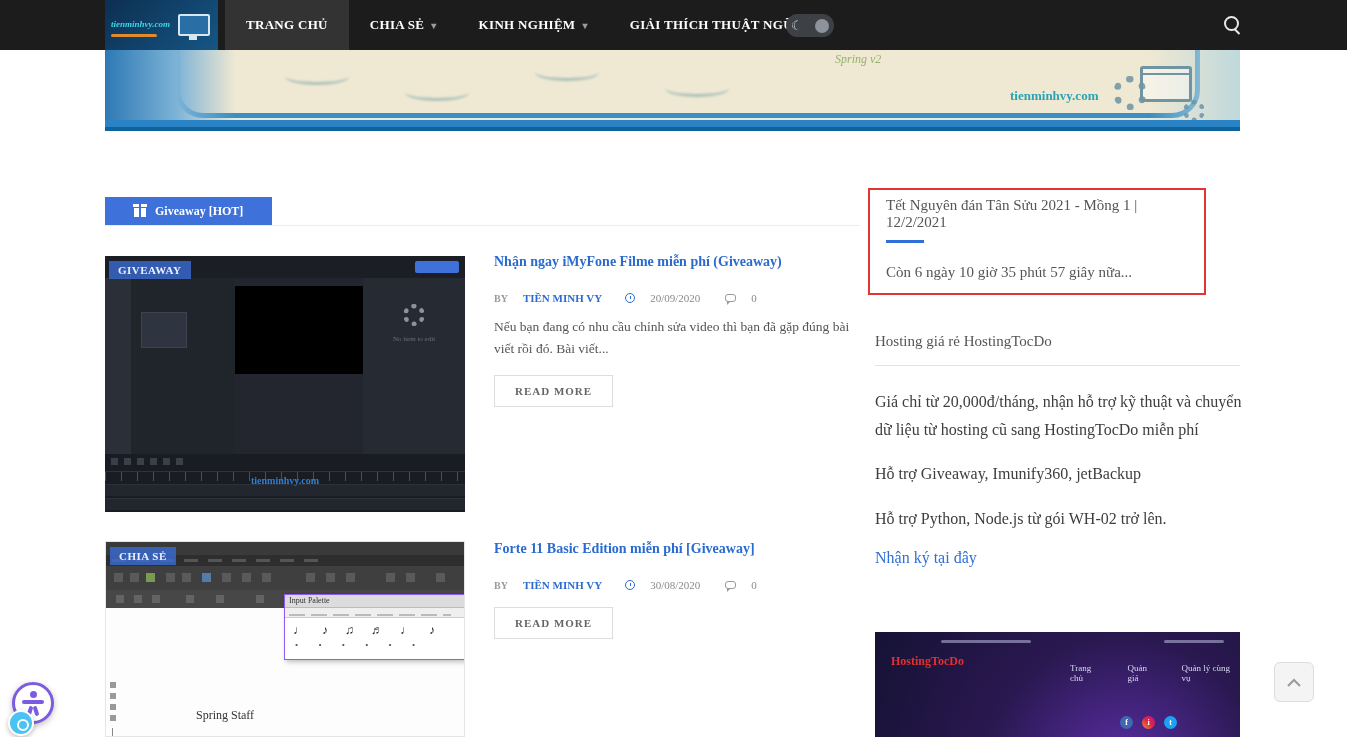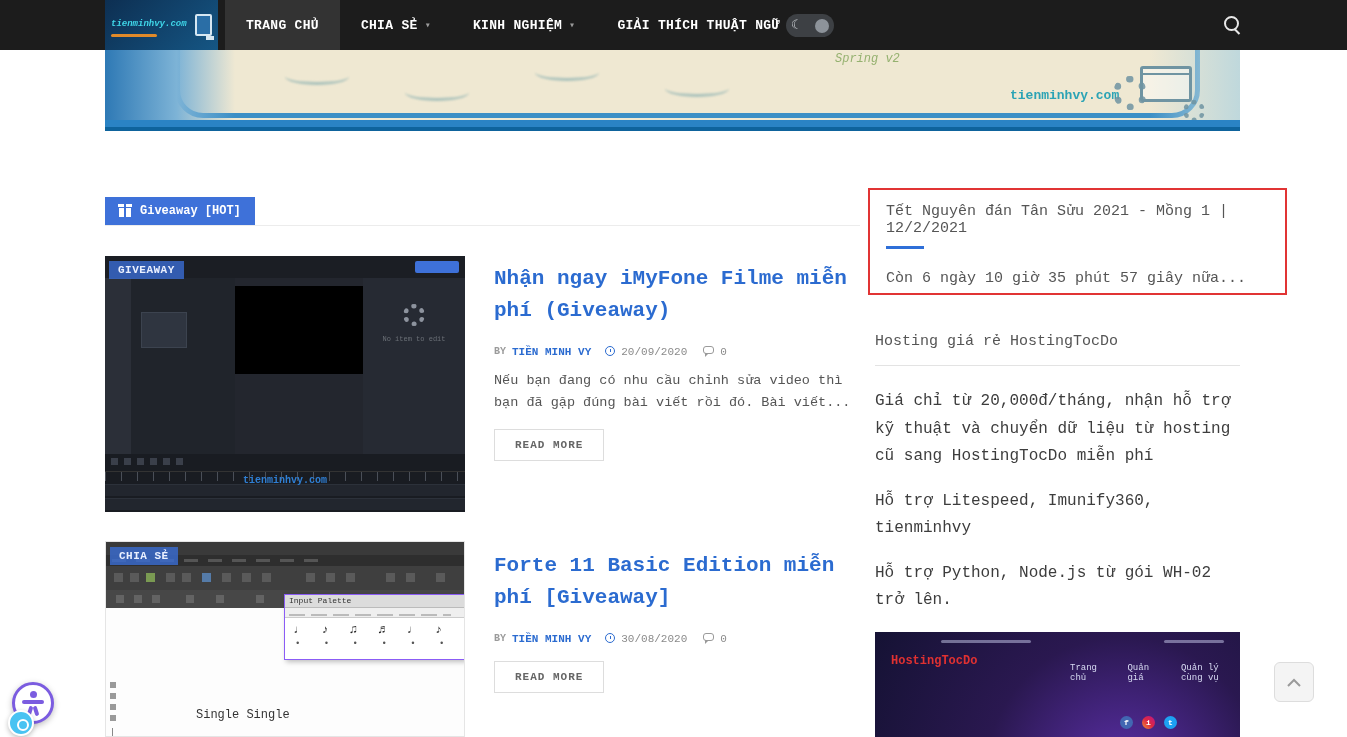--- a/index.html
+++ b/index.html
@@ -1,17 +1,17 @@
 <!DOCTYPE html>
 <html><head>
 <meta charset="utf-8">
 <style>
   html,body{margin:0;padding:0;background:#fff;}
   #page{position:relative;width:1347px;height:737px;background:#fff;overflow:hidden;
-        font-family:Liberation Mono, monospace;}
+        font-family:Liberation Serif, serif;}
 
   
   .nav{position:absolute;left:0;top:0;width:100%;height:50px;background:#1c1c1c;}
   .logo{position:absolute;left:105px;top:0;width:113px;height:50px;
         background:linear-gradient(135deg,#0d2f52,#155684);display:flex;align-items:center;padding:0 6px;box-sizing:border-box;}
   .logo-txt{color:#3fd6e8;font-size:9px;font-weight:bold;font-style:italic;line-height:1.2;}
   .logo-tag{display:block;width:46px;height:3px;background:#e08a2a;margin-top:3px;border-radius:2px;}
   .monitor{margin-left:8px;width:28px;height:18px;border:2px solid #d6e7f2;border-radius:2px;background:#2a6ea6;position:relative;}
   .monitor::after{content:"";position:absolute;left:9px;bottom:-6px;width:8px;height:4px;background:#d6e7f2;}
   .nav-menu{position:absolute;left:225px;top:0;height:50px;display:flex;}
@@ -35,31 +35,31 @@
   .banner-note{position:absolute;left:730px;top:2px;color:#86a85f;font-style:italic;font-size:12px;opacity:.85;}
   .banner-watermark{position:absolute;left:905px;top:38px;color:#2ba3b5;font-weight:bold;font-size:13px;}
   .gear-big{position:absolute;left:1008px;top:26px;width:34px;height:34px;border:7px dotted #6f94a2;border-radius:50%;opacity:.85;box-sizing:border-box;}
   .gear-small{position:absolute;left:1078px;top:50px;width:22px;height:22px;border:5px dotted #6f94a2;border-radius:50%;opacity:.85;box-sizing:border-box;}
   .banner-window{position:absolute;left:1035px;top:16px;width:46px;height:30px;border:3px solid #6f94a2;border-radius:3px;background:rgba(255,255,255,.45);}
   .banner-window::before{content:"";position:absolute;left:0;top:4px;width:100%;height:2px;background:#6f94a2;}
   .banner-bottom1{position:absolute;left:105px;top:120px;width:1135px;height:7px;background:#2a83c4;}
   .banner-bottom2{position:absolute;left:105px;top:127px;width:1135px;height:4px;background:#0e639c;}
 
   
-  .section-tab{position:absolute;left:105px;top:197px;height:28px;padding:0 14px;background:#3e71d9;color:#fff;
+  .section-tab{position:absolute;left:105px;top:197px;height:28px;padding:0 29px;background:#3e71d9;color:#fff;
                display:flex;align-items:center;gap:9px;font-size:12px;font-weight:bold;cursor:pointer;}
   .gift{position:relative;width:12px;height:9px;background:#fff;margin-top:3px;}
   .gift::before{content:"";position:absolute;left:-1px;top:-4px;width:14px;height:3px;background:#fff;}
   .gift::after{content:"";position:absolute;left:5px;top:-4px;width:2px;height:13px;background:#3e71d9;}
   .section-line{position:absolute;left:105px;top:225px;width:755px;height:1px;background:#ececec;}
 
   
   .article-col{position:absolute;width:374px;}
-  .article-title{font-size:21px;font-weight:bold;color:#2b6bd0;line-height:1.5;cursor:pointer;margin-top:12px;}
-  .meta{margin-top:20px;display:flex;align-items:flex-start;gap:6px;font-size:11px;color:#8a8a8a;}
+  .article-title{font-size:14px;font-weight:bold;color:#2b6bd0;line-height:1.5;cursor:pointer;}
+  .meta{margin-top:20px;display:flex;align-items:center;gap:15px;font-size:11px;color:#8a8a8a;}
   .meta .by{color:#9a9a9a;font-size:10px;font-weight:bold;}
   .meta .author{color:#2b6bd0;font-weight:bold;font-size:11px;cursor:pointer;}
   .icon-clock{width:10px;height:10px;border:1.5px solid #2b6bd0;border-radius:50%;position:relative;display:inline-block;margin-left:8px;box-sizing:border-box;}
   .icon-clock::after{content:"";position:absolute;left:3.5px;top:1.5px;width:1.5px;height:3.5px;background:#2b6bd0;}
   .icon-comment{width:11px;height:8px;border:1.5px solid #9a9a9a;border-radius:3px;position:relative;display:inline-block;margin-left:10px;box-sizing:border-box;}
   .icon-comment::after{content:"";position:absolute;left:1px;bottom:-4px;border:2px solid transparent;border-top-color:#9a9a9a;border-left-color:#9a9a9a;}
   .excerpt{margin-top:12px;font-size:13.5px;color:#555;line-height:1.6;}
   .read-more{display:inline-block;margin-top:16px;padding:9px 20px;border:1px solid #ddd;font-size:11px;font-weight:bold;
              color:#666;letter-spacing:1px;background:#fff;cursor:pointer;}
 
@@ -100,21 +100,21 @@
   .palette-tabs{height:9px;background:#efefef;border-bottom:1px solid #ccc;
                 background-image:repeating-linear-gradient(90deg,#bbb 0 16px,#efefef 16px 22px);background-size:90% 2px;background-position:4px 6px;background-repeat:no-repeat;}
   .palette-notes{font-size:12px;color:#222;letter-spacing:7px;padding:5px 0 0 8px;}
   .palette-notes2{font-size:9px;color:#555;letter-spacing:9px;padding:2px 0 0 10px;}
   .t2-caption{position:absolute;left:90px;top:100px;font-size:12px;color:#333;}
   .t2-leftline{position:absolute;left:6px;top:120px;width:1px;height:60px;background:#888;}
   .t2-dots{position:absolute;left:4px;top:74px;display:flex;flex-direction:column;gap:5px;}
   .t2-dots span{width:6px;height:6px;background:#9a9a9a;}
 
   
-  .countdown{position:absolute;left:868px;top:188px;width:419px;height:107px;border:2px solid #e13434;background:#fff;box-sizing:border-box;padding:13px 16px;}
+  .countdown{position:absolute;left:868px;top:188px;width:338px;height:107px;border:2px solid #e13434;background:#fff;box-sizing:border-box;padding:7px 16px;}
   .countdown-title{font-size:15px;color:#555;}
   .countdown-underline{width:38px;height:3px;background:#2e6fd8;margin-top:9px;}
   .countdown-remaining{font-size:15px;color:#555;margin-top:21px;}
   .widget-heading{position:absolute;left:875px;top:333px;width:365px;font-size:15px;color:#555;padding-bottom:15px;border-bottom:1px solid #e3e3e3;}
   .hosting-body{position:absolute;left:875px;top:388px;width:368px;}
   .hosting-body p{margin:0 0 17px;font-size:16px;color:#3d3d3d;line-height:1.72;}
   .hosting-link{font-size:16px;color:#2e6fd8;cursor:pointer;}
   .promo{position:absolute;left:875px;top:632px;width:365px;height:105px;overflow:hidden;cursor:pointer;
          background:radial-gradient(circle at 68% 135%,#5b2fa8 0%,#2a1850 48%,#151234 100%);}
   .promo-topline{position:absolute;left:66px;top:8px;width:90px;height:3px;background:rgba(220,225,255,.45);border-radius:2px;}
@@ -275,21 +275,21 @@
         <i style="left:300px;"></i>
     </div>
     <div class="badge">CHIA SẺ</div>
     <div class="t2-main">
       <div class="t2-dots">
           <span></span>
           <span></span>
           <span></span>
           <span></span>
         </div>
-      <div class="t2-caption">Single Single</div>
+      <div class="t2-caption">Spring Staff</div>
       <div class="t2-leftline"></div>
 
     </div>
     <div class="palette">
       <div class="palette-bar">Input Palette</div>
       <div class="palette-tabs"></div>
       <div class="palette-notes">♩ ♪ ♫ ♬ ♩ ♪</div>
       <div class="palette-notes2">• • • • • •</div>
     </div>
   </div>
@@ -310,21 +310,21 @@
   <div class="countdown">
     <div class="countdown-title">Tết Nguyên đán Tân Sửu 2021 - Mồng 1 | 12/2/2021</div>
     <div class="countdown-underline"></div>
     <div class="countdown-remaining">Còn 6 ngày 10 giờ 35 phút 57 giây nữa...</div>
   </div>
 
   <div class="widget-heading">Hosting giá rẻ HostingTocDo</div>
 
   <div class="hosting-body">
     <p>Giá chỉ từ 20,000đ/tháng, nhận hỗ trợ kỹ thuật và chuyển dữ liệu từ hosting cũ sang HostingTocDo miễn phí</p>
-    <p>Hỗ trợ Litespeed, Imunify360, tienminhvy</p>
+    <p>Hỗ trợ Giveaway, Imunify360, jetBackup</p>
     <p>Hỗ trợ Python, Node.js từ gói WH-02 trở lên.</p>
     <span class="hosting-link">Nhận ký tại đây</span>
   </div>
 
   <div class="promo">
     <div class="promo-topline"></div>
     <div class="promo-toprightline"></div>
     <div class="promo-logo">HostingTocDo</div>
     <div class="promo-nav">
       <span>Trang chủ</span>

